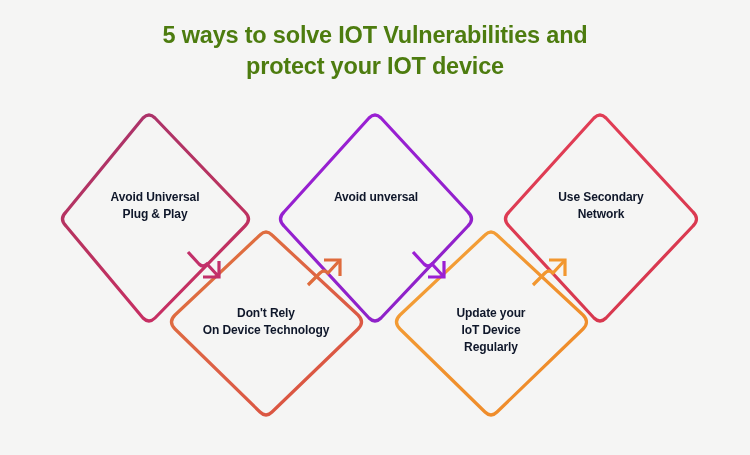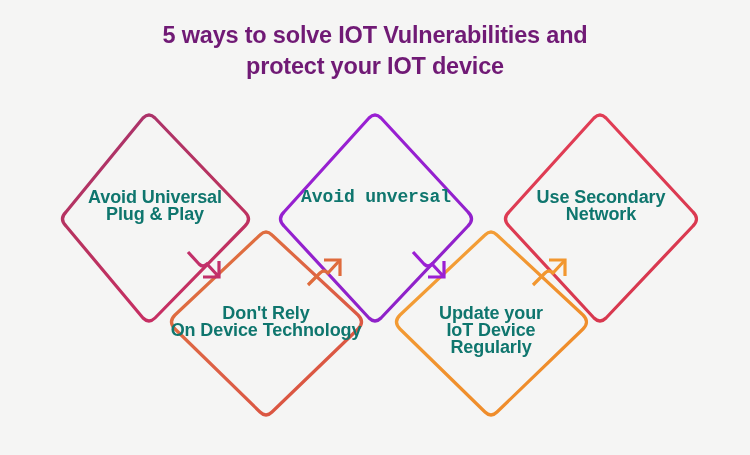--- a/index.html
+++ b/index.html
@@ -23,38 +23,38 @@
   }
   .title {
     position: absolute;
     left: 0;
     top: 20px;
     width: 750px;
     text-align: center;
     font-size: 23.5px;
     font-weight: bold;
     line-height: 31px;
-    color: #701a75;
+    color: #4d7c0f;
     letter-spacing: -0.2px;
   }
   .title-line { display: block; }
 
   svg.diagram {
     position: absolute;
     left: 0;
     top: 0;
     width: 750px;
     height: 455px;
   }
   .node-label {
     position: absolute;
     text-align: center;
-    color: #0f766e;
+    color: #0f172a;
     font-weight: bold;
-    font-size: 18px;
+    font-size: 12px;
     line-height: 17px;
     letter-spacing: -0.1px;
     pointer-events: none;
   }
   .node-label span { display: block; }
 </style>
 </head>
 <body>
 
 <div id="canvas">
@@ -135,21 +135,21 @@
   <div class="node-label" style="left:59px; top:189px; width:192px;">
     <span>Avoid Universal</span>
     <span>Plug &amp; Play</span>
   </div>
 
   <div class="node-label" style="left:168px; top:305px; width:196px;">
     <span>Don't Rely</span>
     <span>On Device Technology</span>
   </div>
 
-  <div class="node-label" style="left:280px; top:189px; width:192px;font-family:Liberation Mono, monospace;">
+  <div class="node-label" style="left:280px; top:189px; width:192px;">
     <span>Avoid unversal</span>
   </div>
 
   <div class="node-label" style="left:505px; top:189px; width:192px;">
     <span>Use Secondary</span>
     <span>Network</span>
   </div>
 
   <div class="node-label" style="left:393px; top:305px; width:196px;">
     <span>Update your</span>

